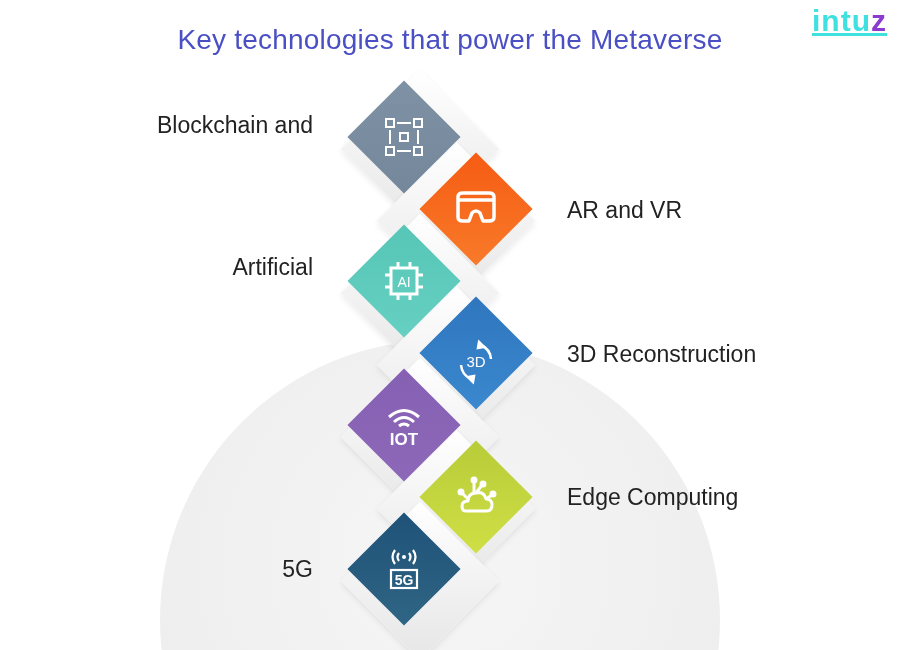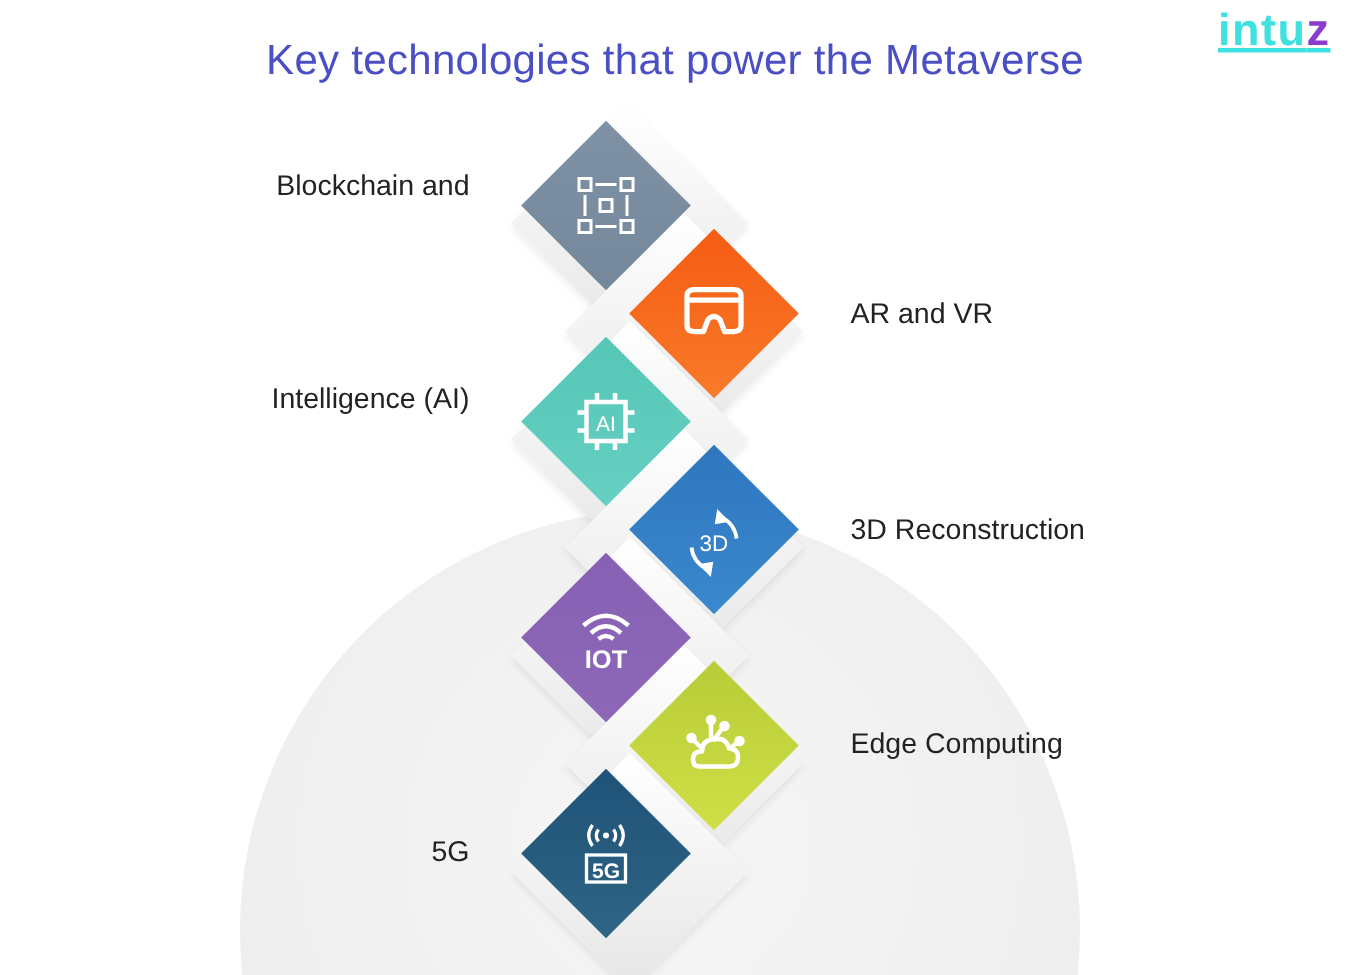--- a/index.html
+++ b/index.html
@@ -4,21 +4,21 @@
 <style>
   html,body{margin:0;padding:0;}
   body{width:900px;height:650px;position:relative;overflow:hidden;background:#ffffff;font-family:"Liberation Sans","DejaVu Sans",sans-serif;}
   .globe{position:absolute;left:160px;top:340px;width:560px;height:560px;border-radius:50%;background:radial-gradient(circle at 50% 40%,#f6f6f6 0%,#efefef 60%,#ebebeb 100%);}
   .title{position:absolute;left:0;top:24px;width:900px;text-align:center;font-size:28px;color:#4a4fc4;letter-spacing:0.2px;}
   .logo{position:absolute;left:812px;top:4px;font-size:30px;font-weight:bold;color:#3fe0e0;letter-spacing:1px;text-decoration:underline;}
   .logo .z{color:#8b3ccf;}
   .chev{position:absolute;width:112px;height:112px;transform:rotate(45deg);background:linear-gradient(135deg,#ffffff,#e6e6e6);box-shadow:2px 2px 6px rgba(0,0,0,0.08);}
   .dia{position:absolute;width:80px;height:80px;transform:rotate(45deg);}
   .dia-icon{position:absolute;width:60px;height:60px;display:flex;align-items:center;justify-content:center;}
-  .lbl{position:absolute;font-size:19px;color:#222;line-height:30px;}
+  .lbl{position:absolute;font-size:23px;color:#222;line-height:30px;}
   .lbl.left{text-align:right;width:200px;}
 </style>
 </head>
 <body>
 
 <div class="globe"></div>
 
 <div class="title">Key technologies that power the Metaverse</div>
 <div class="logo"><span>intu</span><span class="z">z</span></div>
 
@@ -66,21 +66,21 @@
       <line x1="16" y1="35" x2="16" y2="41"></line>
       <line x1="28" y1="35" x2="28" y2="41"></line>
     <line x1="3" y1="16" x2="9" y2="16"></line>
       <line x1="3" y1="28" x2="9" y2="28"></line>
       <line x1="35" y1="16" x2="41" y2="16"></line>
       <line x1="35" y1="28" x2="41" y2="28"></line>
     <text x="22" y="28" fill="#fff" stroke="none" font-size="14" text-anchor="middle" font-family="Liberation Sans, sans-serif">AI</text>
   </svg>
 </div>
 <div class="lbl left" style="left:113px;top:252px;">
-    <div>Intelligence (AI)</div>
+    <div>Artificial</div>
   </div>
 
 <div class="dia" style="left:436px;top:313px;background:linear-gradient(135deg,#2f76bd,#3a88cf);"></div>
 <div class="dia-icon" style="left:446px;top:332px;">
   <svg width="46" height="46" viewBox="0 0 46 46" fill="none" stroke="#fff" stroke-width="2.5">
     <path d="M28 6 A17 17 0 0 1 38 20"></path>
       <path d="M18 40 A17 17 0 0 1 8 26"></path>
     <polygon points="26,3 31,8 25,9" fill="#fff"></polygon>
       <polygon points="20,43 15,38 21,37" fill="#fff"></polygon>
     <text x="23" y="28" fill="#fff" stroke="none" font-size="15" text-anchor="middle" font-family="Liberation Sans, sans-serif">3D</text>

